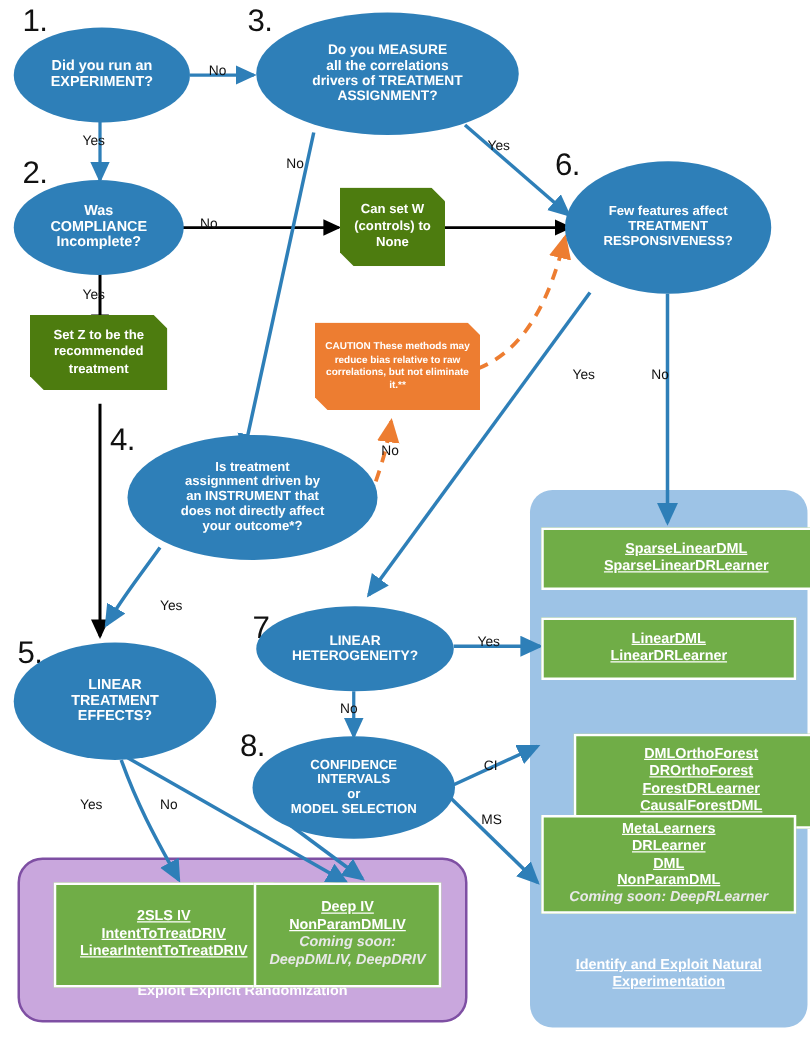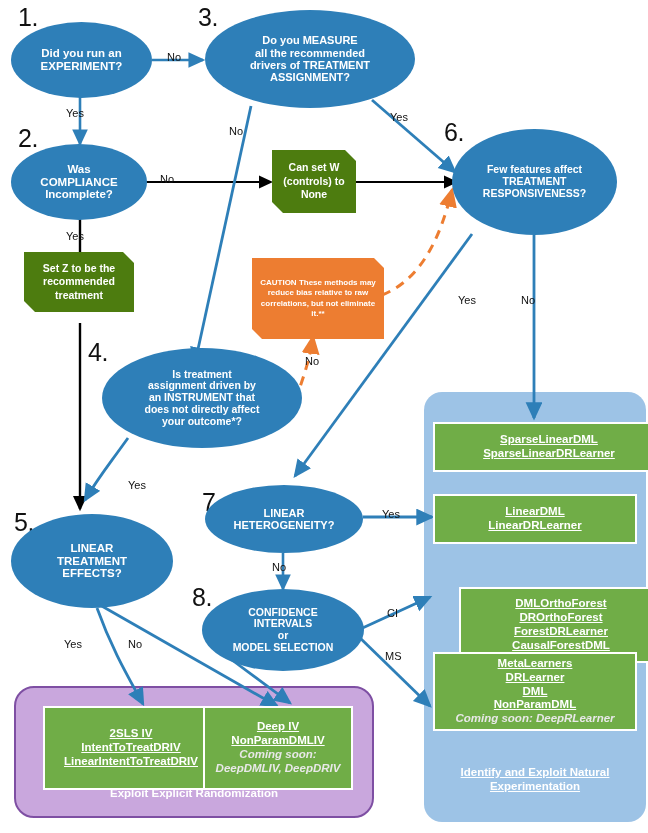--- a/index.html
+++ b/index.html
@@ -230,21 +230,21 @@
     <span>
       <span>Was</span>
       <span>COMPLIANCE</span>
       <span>Incomplete?</span>
     </span>
   </div>
 
   <div class="node" style="left:205px; top:10px; width:210px; height:98px; font-size:11px;">
     <span>
       <span>Do you MEASURE</span>
-      <span>all the recommended</span>
+      <span>all the correlations</span>
       <span>drivers of TREATMENT</span>
       <span>ASSIGNMENT?</span>
     </span>
   </div>
 
   <div class="node" style="left:102px; top:348px; width:200px; height:100px; font-size:10.5px;">
     <span>
       <span>Is treatment</span>
       <span>assignment driven by</span>
       <span>an INSTRUMENT  that</span>
@@ -294,21 +294,21 @@
   </div>
 
   <div class="action-box" style="left:24px; top:252px; width:110px; height:60px;justify-content:center;">
     <span>
       <span>Set Z to be the</span>
       <span>recommended</span>
       <span>treatment</span>
     </span>
   </div>
 
-  <div class="caution-box" style="left:252px; top:258px; width:132px; height:81px;">
+  <div class="caution-box" style="left:252px; top:258px; width:132px; height:70px;">
     <span>
       <span>CAUTION</span>
       <span>These methods may</span>
       <span>reduce bias relative to</span>
       <span>raw correlations, but</span>
       <span>not eliminate it.**</span>
     </span>
   </div>
 
   <div class="edge-label" style="left:167px; top:51px;">No</div>

